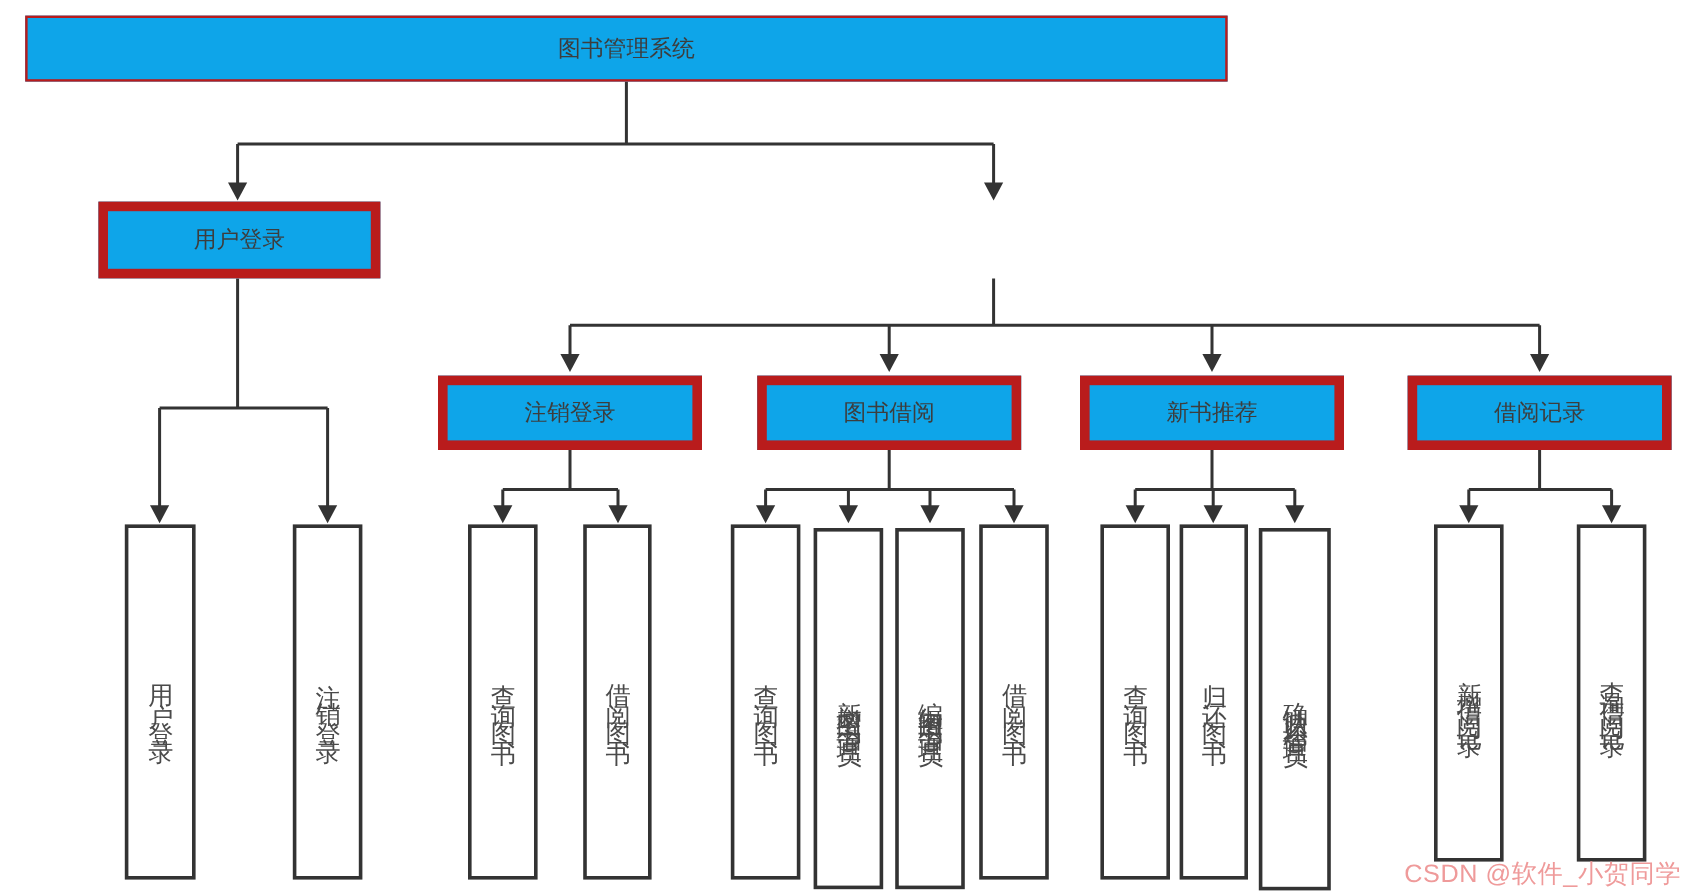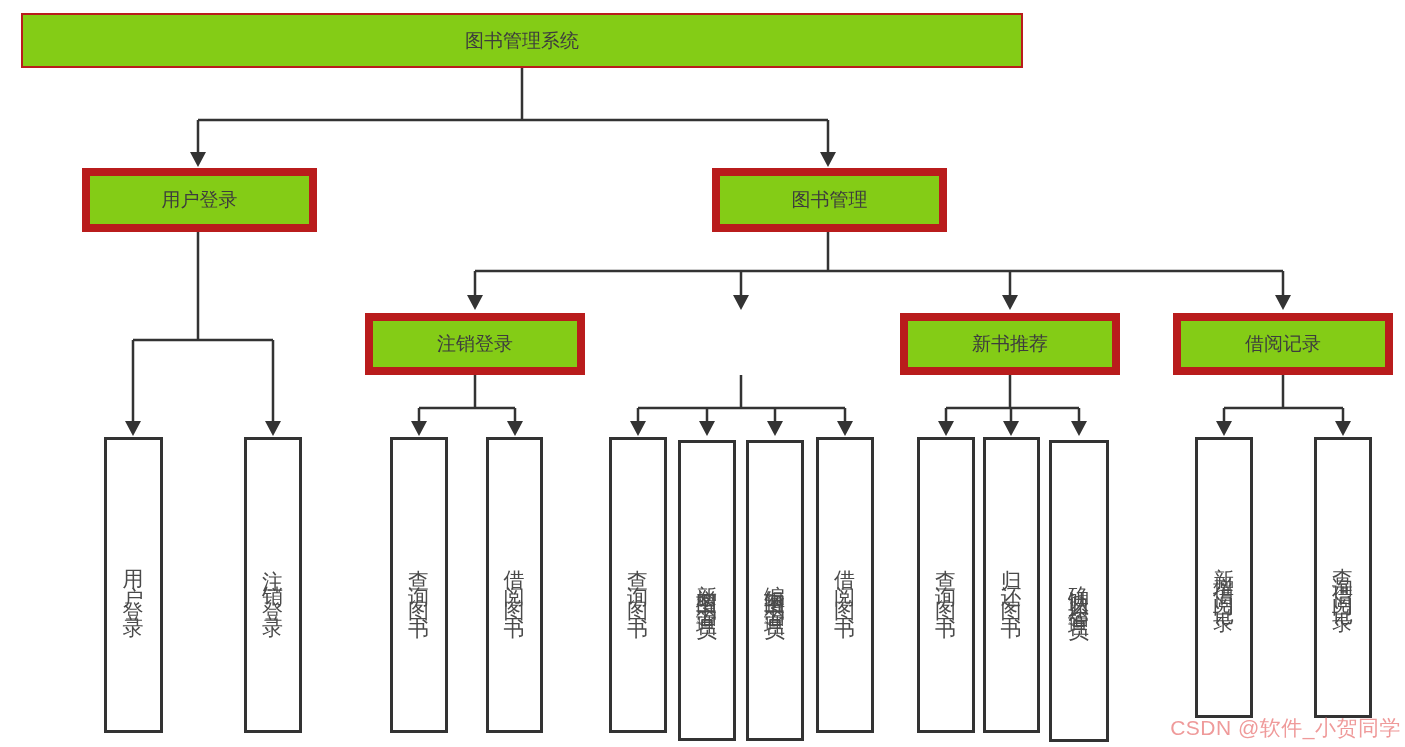--- a/index.html
+++ b/index.html
@@ -13,21 +13,21 @@
   }
   svg.connectors {
     position: absolute;
     left: 0; top: 0;
     width: 1405px; height: 747px;
     pointer-events: none;
   }
   .node {
     position: absolute;
     box-sizing: border-box;
-    background: #84cc16;
+    background: #0ea5e9;
     border: 8px solid #b91c1c;
     display: flex;
     align-items: center;
     justify-content: center;
     color: #3d3d3d;
     font-size: 19px;
   }
   .node.root { border-width: 2px; }
   .leaf {
     position: absolute;
@@ -103,26 +103,26 @@
     </g>
   </svg>
 
   <div class="node root" style="left:21px; top:13px; width:1002px; height:55px;">
     <span>图书管理系统</span>
   </div>
 
   <div class="node" style="left:82px; top:168px; width:235px; height:64px;">
     <span>用户登录</span>
   </div>
-  <div class="node" style="left:712px; top:168px; width:235px; height:64px;">
-    <span>图书管理</span>
-  </div>
 
   <div class="node" style="left:365px; top:313px; width:220px; height:62px;">
     <span>注销登录</span>
+  </div>
+  <div class="node" style="left:631px; top:313px; width:220px; height:62px;">
+    <span>图书借阅</span>
   </div>
   <div class="node" style="left:900px; top:313px; width:220px; height:62px;">
     <span>新书推荐</span>
   </div>
   <div class="node" style="left:1173px; top:313px; width:220px; height:62px;">
     <span>借阅记录</span>
   </div>
 
   <div class="leaf" style="left:104px; top:437px; width:59px; height:296px;">
     <span class="vtext ls-wide">用户登录</span>

